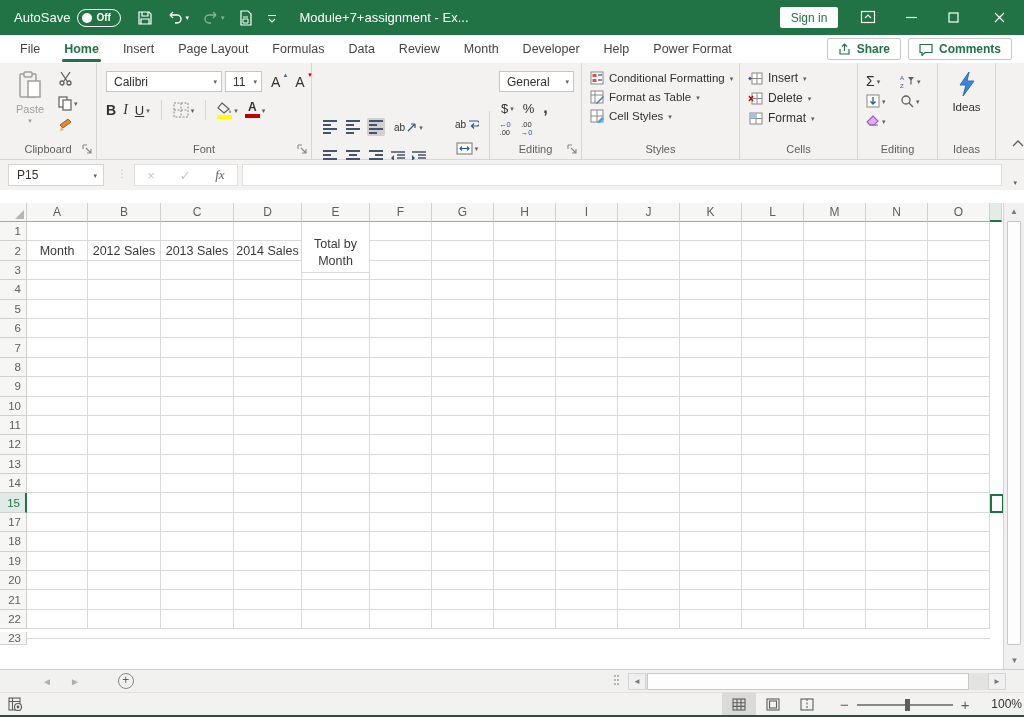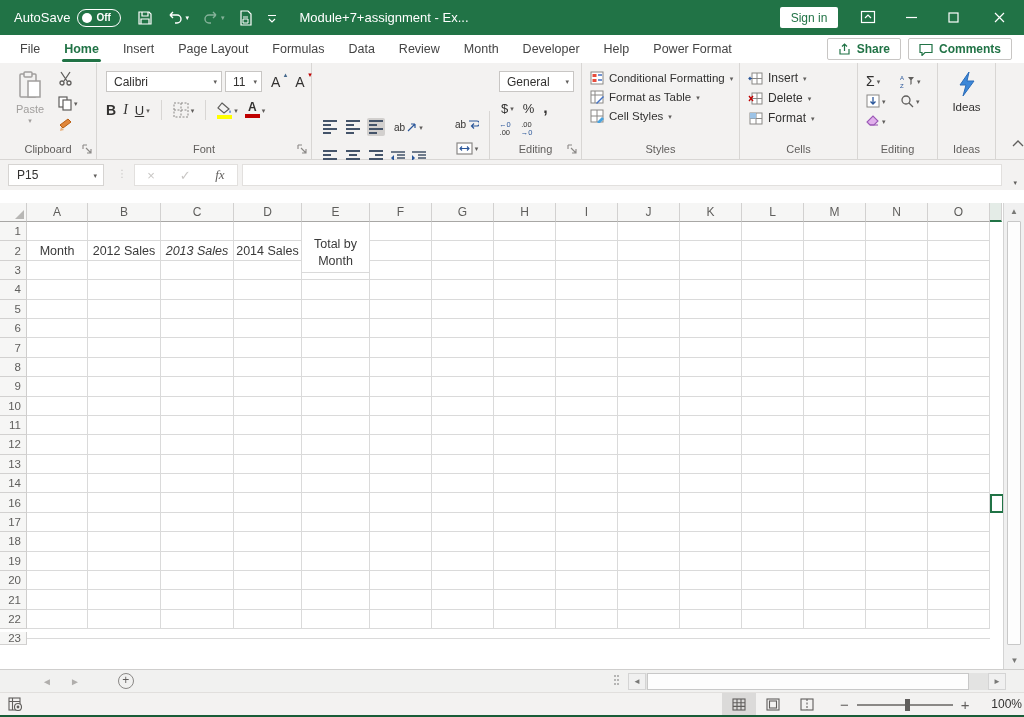--- a/index.html
+++ b/index.html
@@ -654,21 +654,21 @@
         <div class="cell" style="width: 62px;"></div>
         <div class="cell" style="width: 62px;"></div>
         <div class="cell" style="width: 62px;"></div>
         <div class="cell" style="width: 62px;"></div>
         <div class="cell" style="width: 62px;"></div>
       </div>
       <div class="grow" style="height: 19.4px;">
         <div class="rh">2</div>
         <div class="cell" style="width: 61px;">Month</div>
         <div class="cell" style="width: 73px;">2012 Sales</div>
-        <div class="cell" style="width: 73px; font-style: italic;">2013 Sales</div>
+        <div class="cell" style="width: 73px;">2013 Sales</div>
         <div class="cell" style="width: 68px;">2014 Sales</div>
         <div class="cell" style="width: 68px;"></div>
         <div class="cell" style="width: 62px;"></div>
         <div class="cell" style="width: 62px;"></div>
         <div class="cell" style="width: 62px;"></div>
         <div class="cell" style="width: 62px;"></div>
         <div class="cell" style="width: 62px;"></div>
         <div class="cell" style="width: 62px;"></div>
         <div class="cell" style="width: 62px;"></div>
         <div class="cell" style="width: 62px;"></div>
@@ -885,21 +885,21 @@
         <div class="cell" style="width: 62px;"></div>
         <div class="cell" style="width: 62px;"></div>
         <div class="cell" style="width: 62px;"></div>
         <div class="cell" style="width: 62px;"></div>
         <div class="cell" style="width: 62px;"></div>
         <div class="cell" style="width: 62px;"></div>
         <div class="cell" style="width: 62px;"></div>
         <div class="cell" style="width: 62px;"></div>
       </div>
       <div class="grow" style="height: 19.4px;">
-        <div class="rh">16</div>
+        <div class="rh selrow">15</div>
         <div class="cell" style="width: 61px;"></div>
         <div class="cell" style="width: 73px;"></div>
         <div class="cell" style="width: 73px;"></div>
         <div class="cell" style="width: 68px;"></div>
         <div class="cell" style="width: 68px;"></div>
         <div class="cell" style="width: 62px;"></div>
         <div class="cell" style="width: 62px;"></div>
         <div class="cell" style="width: 62px;"></div>
         <div class="cell" style="width: 62px;"></div>
         <div class="cell" style="width: 62px;"></div>

